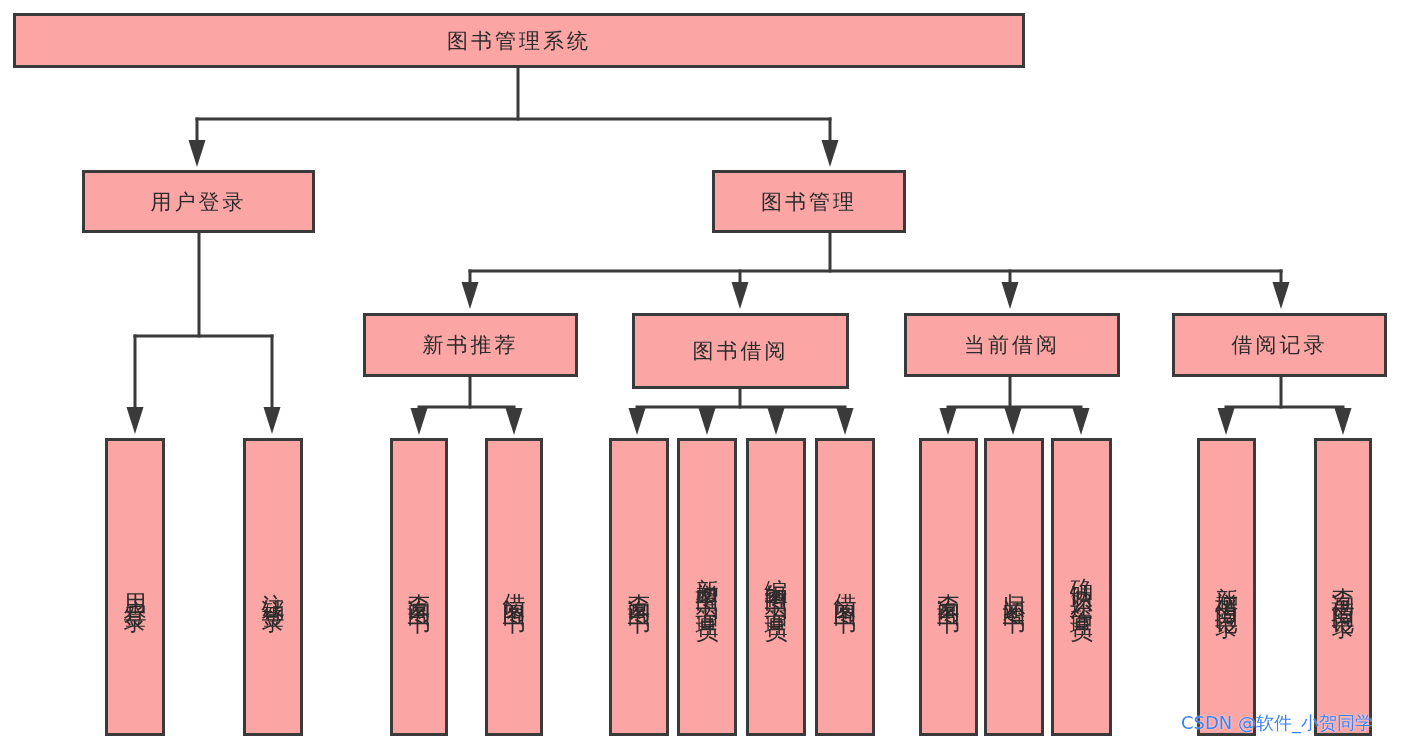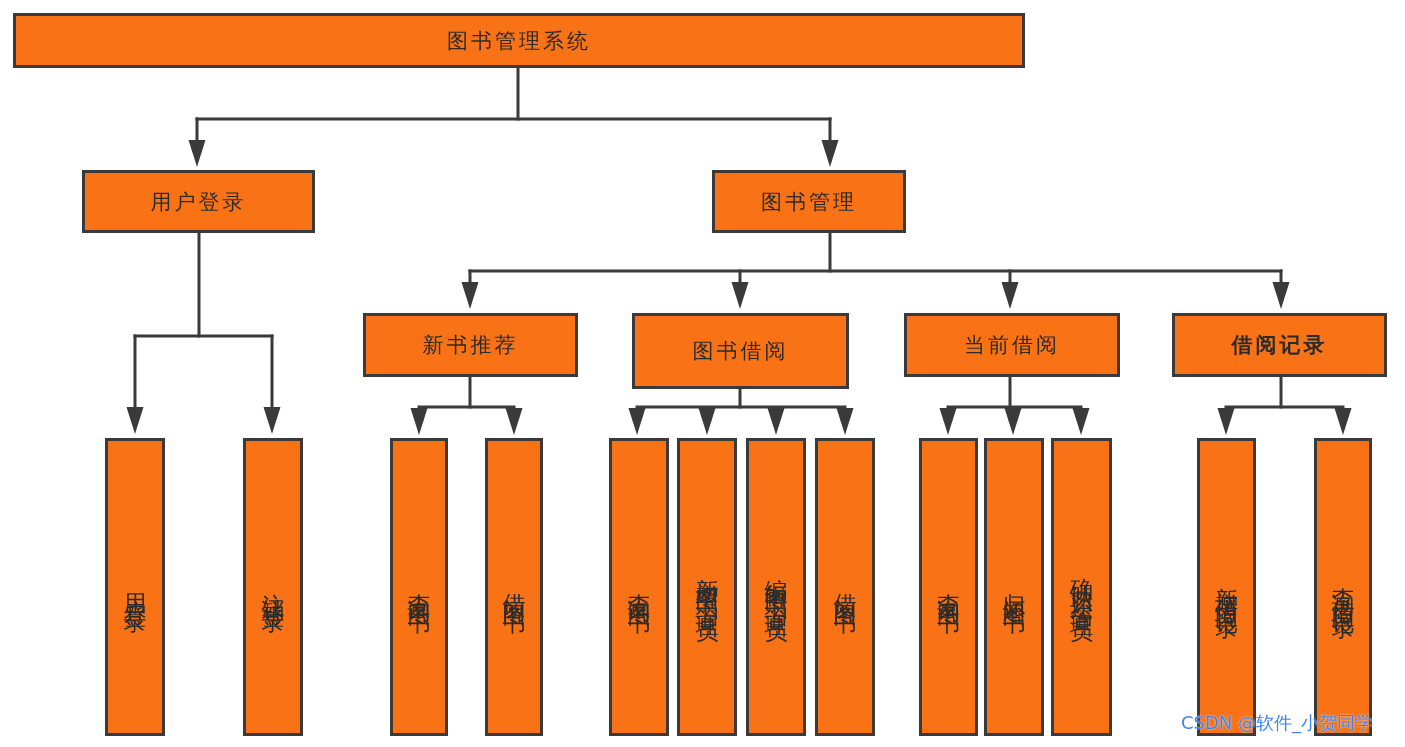--- a/index.html
+++ b/index.html
@@ -2,36 +2,36 @@
 <html><head>
 <meta charset="utf-8">
 <style>
   html,body{margin:0;padding:0;background:#fff;}
   .canvas{
     position:relative;width:1405px;height:747px;background:#ffffff;overflow:hidden;
     font-family:"DejaVu Sans","Liberation Sans",sans-serif;
   }
   .wires{position:absolute;left:0;top:0;width:1405px;height:747px;}
   .box{
-    position:absolute;box-sizing:border-box;border:3px solid #3a3a3a;background:#f97316;
+    position:absolute;box-sizing:border-box;border:3px solid #3a3a3a;background:#fca5a5;
     display:flex;align-items:center;justify-content:center;color:#2b2b2b;
   }
   .hnode span{font-size:21px;letter-spacing:3px;white-space:nowrap;color:#2b2b2b;}
   .leaf span{
     writing-mode:vertical-rl;text-orientation:mixed;
     font-size:23px;letter-spacing:6px;line-height:1;color:#2b2b2b;white-space:nowrap;
   }
   
   .nroot{left:13px;top:13px;width:1012px;height:55px;}
   .nl2a{left:82px;top:170px;width:233px;height:63px;}
   .nl2b{left:712px;top:170px;width:194px;height:63px;}
   .nl3a{left:363px;top:313px;width:215px;height:64px;}
   .nl3b{left:632px;top:313px;width:217px;height:76px;}
   .nl3c{left:904px;top:313px;width:216px;height:64px;text-align:center;}
-  .nl3d{left:1172px;top:313px;width:215px;height:64px;font-weight:bold;}
+  .nl3d{left:1172px;top:313px;width:215px;height:64px;}
   
   .leaf{top:438px;height:298px;}
   .b1{left:105px;width:60px;} .b2{left:243px;width:60px;}
   .b3{left:390px;width:58px;} .b4{left:485px;width:58px;}
   .b5{left:609px;width:60px;} .b6{left:677px;width:60px;}
   .b7{left:746px;width:60px;} .b8{left:815px;width:60px;}
   .b9{left:919px;width:59px;} .b10{left:984px;width:60px;}
   .b11{left:1051px;width:61px;} .b12{left:1197px;width:59px;}
   .b13{left:1314px;width:58px;}
   .watermark{

